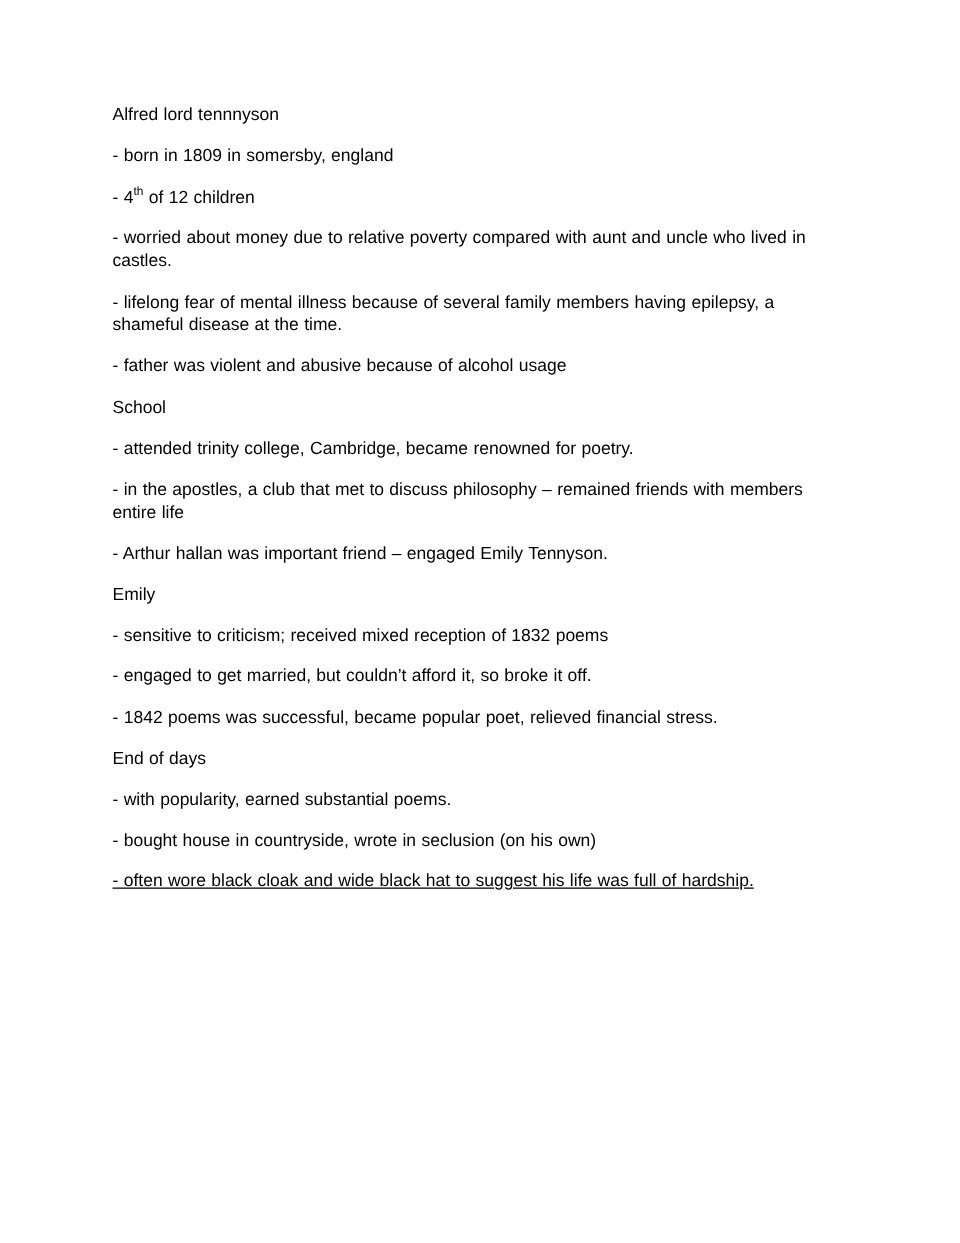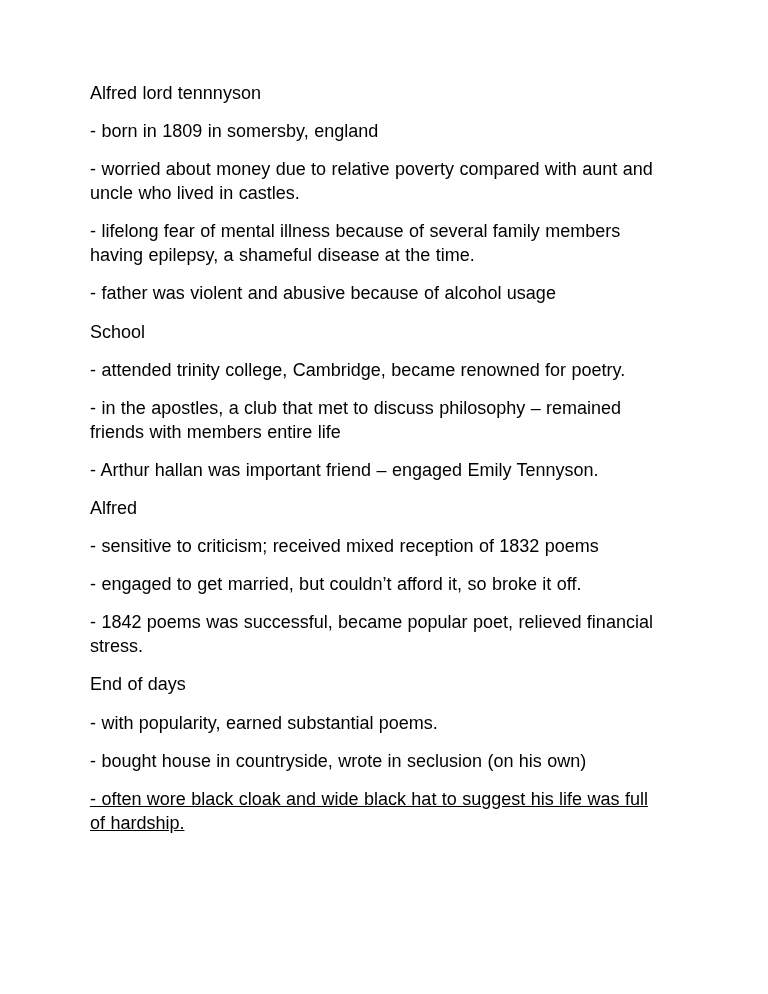--- a/index.html
+++ b/index.html
@@ -21,21 +21,21 @@
     background: #ffffff;
     box-sizing: border-box;
   }
   .content {
     position: absolute;
     left: 90px;
     top: 82px;
     width: 578px;
   }
   .para {
-    font-size: 18px;
+    font-size: 14px;
     line-height: 1.33;
     color: #000000;
     margin: 0 0 14.2px 0;
     text-align: left;
     word-spacing: 0.4px;
   }
   .para:last-child {
     margin-bottom: 0;
     text-decoration: underline;
   }
@@ -49,36 +49,37 @@
 <body>
 
 <div class="page">
   <div class="content">
 
     <p class="para">Alfred lord tennnyson</p>
 
 
     <p class="para">- born in 1809 in somersby, england</p>
 
+    <p class="para"><span>- 4</span><sup>th</sup><span> of 12 children</span></p>
 
     <p class="para">- worried about money due to relative poverty compared with aunt and uncle who lived in castles.</p>
 
     <p class="para">- lifelong fear of mental illness because of several family members having epilepsy, a shameful disease at the time.</p>
 
     <p class="para">- father was violent and abusive because of alcohol usage</p>
 
     <p class="para">School</p>
 
     <p class="para">- attended trinity college, Cambridge, became renowned for poetry.</p>
 
     <p class="para">- in the apostles, a club that met to discuss philosophy – remained friends with members entire life</p>
 
     <p class="para">- Arthur hallan was important friend – engaged Emily Tennyson.</p>
 
-    <p class="para">Alfred</p>
+    <p class="para">Emily</p>
 
     <p class="para">- sensitive to criticism; received mixed reception of 1832 poems</p>
 
     <p class="para">- engaged to get married, but couldn’t afford it, so broke it off.</p>
 
     <p class="para">- 1842 poems was successful, became popular poet, relieved financial stress.</p>
 
 
 
     <p class="para">End of days</p>

